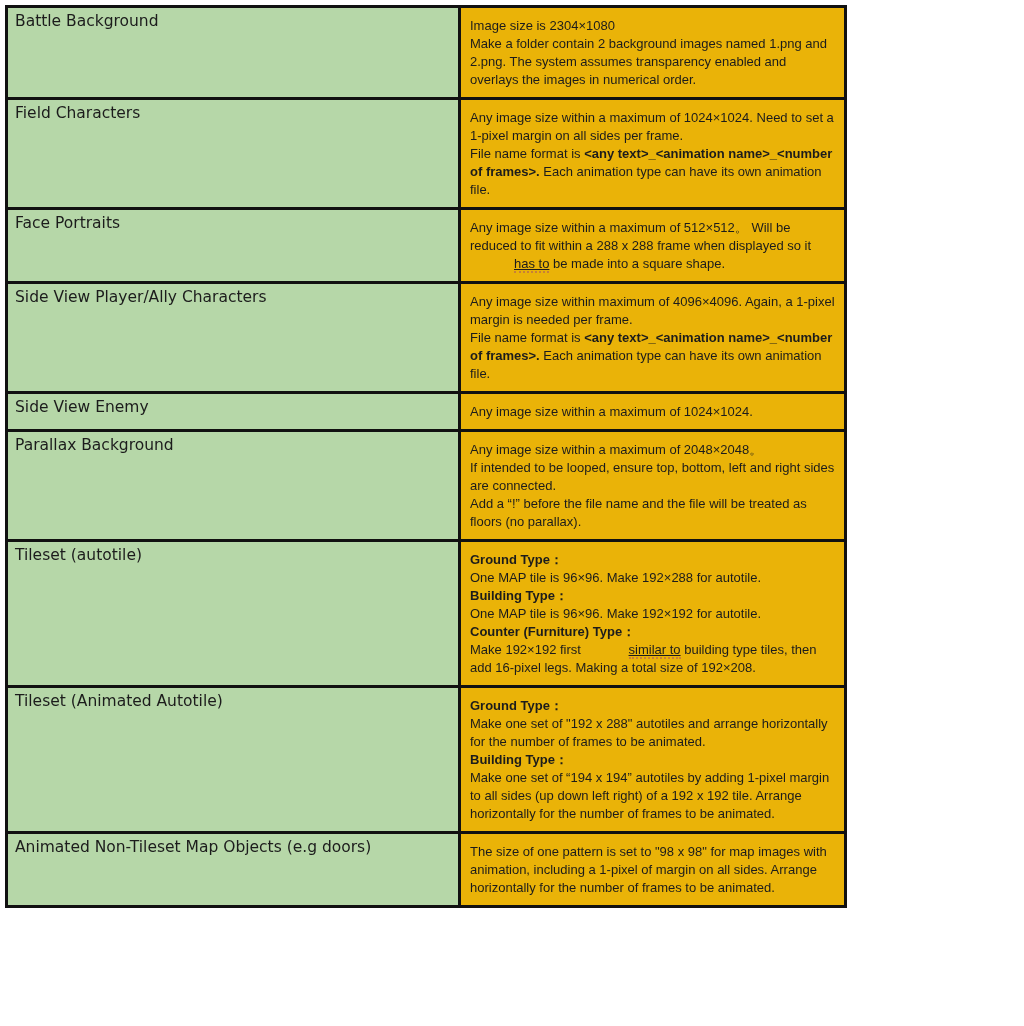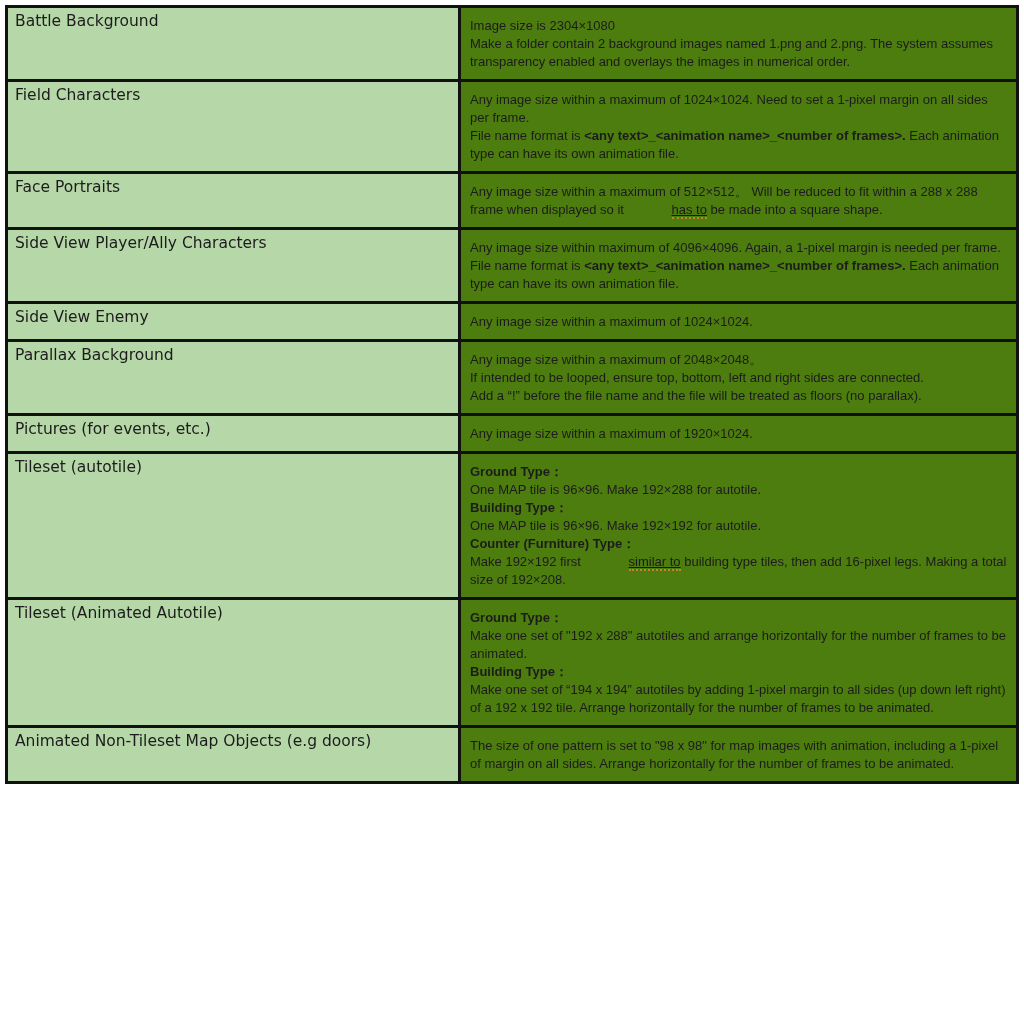--- a/index.html
+++ b/index.html
@@ -8,39 +8,39 @@
     background: #ffffff;
   }
   .page {
     width: 1024px;
     box-sizing: border-box;
     padding: 5px 5px 6px 5px;
     background: #ffffff;
   }
   table.spec-table {
     border-collapse: collapse;
-    width: 1014px;
+    width: 842px;
     table-layout: fixed;
   }
   table.spec-table td {
     border: 3px solid var(--border-color, #111111);
     vertical-align: top;
     overflow: hidden;
   }
   td.type-cell {
     width: 437px;
     background: var(--left-bg, #b6d7a8);
     font-family: "DejaVu Sans", sans-serif;
     font-size: 15.5px;
     line-height: 20px;
     color: var(--text-color, #1c1c1c);
     padding: 3px 6px 6px 7px;
   }
   td.spec-cell {
-    background: #4d7c0f;
+    background: #eab308;
     font-family: "Liberation Sans", sans-serif;
     font-size: 13px;
     line-height: 18px;
     color: var(--text-color, #1c1c1c);
     padding: 9px 8px 8px 9px;
   }
   .spec-line {
     margin: 0;
   }
   .seg-bold {
@@ -95,26 +95,20 @@
         </tr>
         <tr>
           <td class="type-cell">Parallax Background</td>
           <td class="spec-cell">
             <div class="spec-line"><span>Any image size within a maximum of 2048×2048。</span></div>
             <div class="spec-line"><span>If intended to be looped, ensure top, bottom, left and right sides are connected.</span></div>
             <div class="spec-line"><span>Add a “!” before the file name and the file will be treated as floors (no parallax).</span></div>
           </td>
         </tr>
         <tr>
-          <td class="type-cell">Pictures (for events, etc.)</td>
-          <td class="spec-cell">
-            <div class="spec-line"><span>Any image size within a maximum of 1920×1024.</span></div>
-          </td>
-        </tr>
-        <tr>
           <td class="type-cell">Tileset (autotile)</td>
           <td class="spec-cell">
             <div class="spec-line"><span class="seg-bold">Ground Type：</span></div>
             <div class="spec-line"><span>One MAP tile is 96×96. Make 192×288 for autotile.</span></div>
             <div class="spec-line"><span class="seg-bold">Building Type：</span></div>
             <div class="spec-line"><span>One MAP tile is 96×96. Make 192×192 for autotile.</span></div>
             <div class="spec-line"><span class="seg-bold">Counter (Furniture) Type：</span></div>
             <div class="spec-line"><span>Make 192×192 first </span><span class="seg-underline">similar to</span><span> building type tiles, then add 16-pixel legs. Making a total size of 192×208.</span></div>
           </td>
         </tr>

